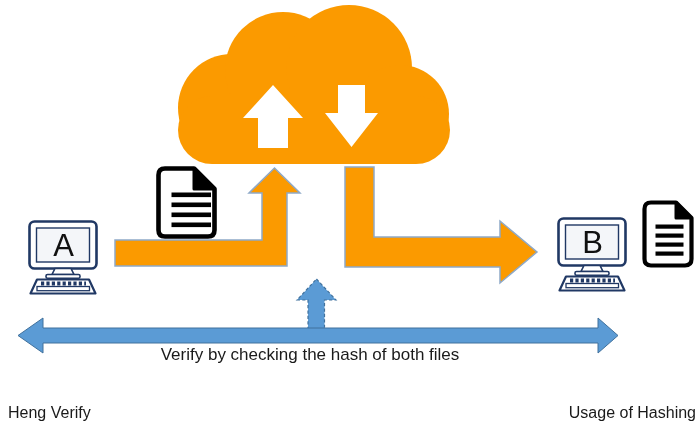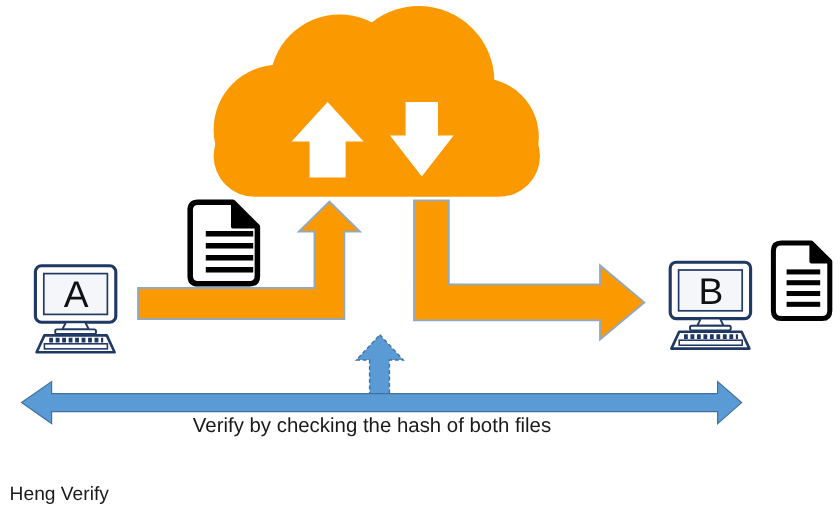--- a/index.html
+++ b/index.html
@@ -111,13 +111,14 @@
       <rect class="doc-line" x="655.5" y="233.5" width="28" height="4.2"></rect>
       <rect class="doc-line" x="655.5" y="242.5" width="28" height="4.2"></rect>
       <rect class="doc-line" x="655.5" y="251.5" width="28" height="4.2"></rect>
     </g>
   </svg>
 
   <div class="label verify-label">Verify by checking the hash of both files</div>
 
   <div class="label footer-author">Heng Verify</div>
 
+  <div class="label footer-title">Usage of Hashing</div>
 </div>
 
 </body></html>

